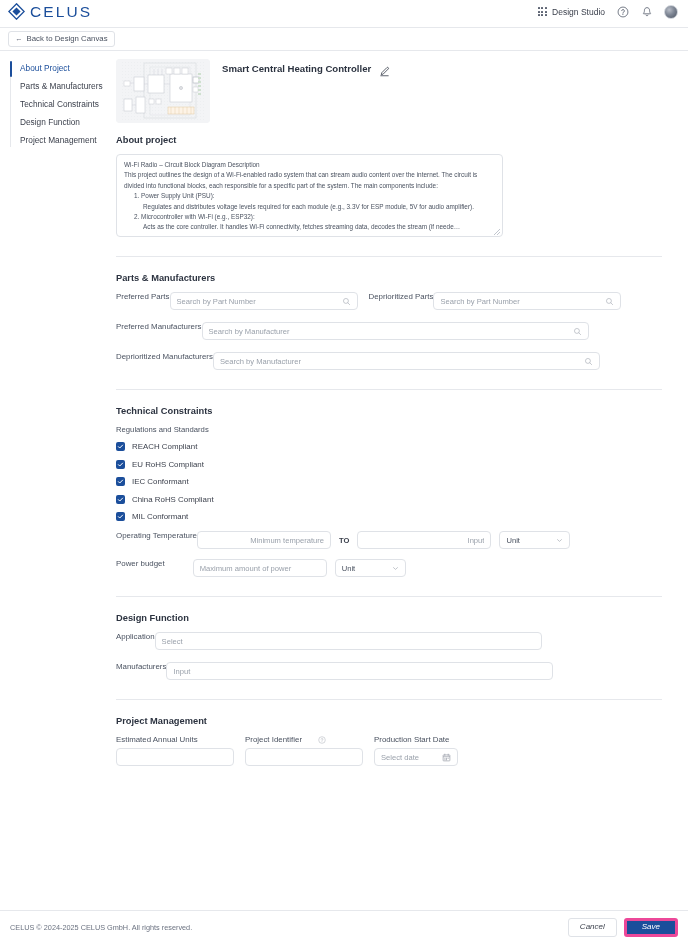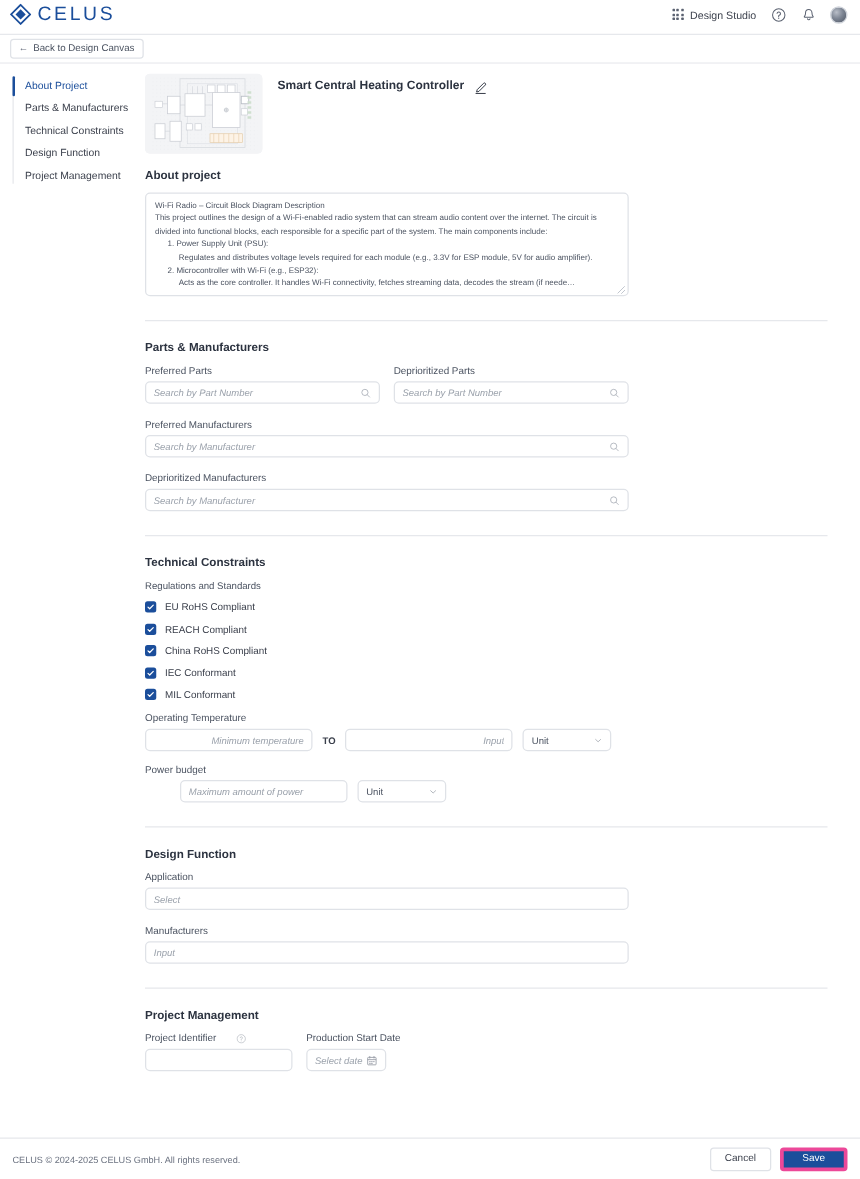--- a/index.html
+++ b/index.html
@@ -121,25 +121,25 @@
       linear-gradient(135deg, transparent 70%, #c2c7cf 70%, #c2c7cf 80%, transparent 80%);
   }
 
   
   .inp {
     height: 18px; border: 1px solid #dfe2e7; border-radius: 4px;
     background: #fff; display: flex; align-items: center;
     padding: 0 6px; font-size: 7.6px; color: #9aa1ab;
     position: relative;
   }
-  .inp .ph { flex: 1; overflow: hidden; white-space: nowrap; font-style: italic; }
+  .inp .ph { flex: 1; overflow: hidden; white-space: nowrap; }
   .inp.wide { width: 387px; }
   .inp.half { width: 188px; }
   .row2 { display: flex; gap: 11px; }
-  .col { display: flex; flex-direction: column; }
+  .col { display: flex; flex-direction: row; }
   .gap-b { margin-bottom: 12px; }
 
   .search-ico { width: 9px; height: 9px; flex: none; opacity: .72; }
 
   
   .cb-row { display: flex; align-items: center; gap: 7px; margin-bottom: 8.5px; cursor: pointer; }
   .cb {
     width: 9px; height: 9px; border-radius: 2px; background: #1b4e9b;
     display: flex; align-items: center; justify-content: center; flex: none;
   }
@@ -159,35 +159,35 @@
   }
   .sel.w-unit2 { width: 71px; }
   .chev { width: 7px; height: 7px; opacity: .6; }
   .pw-row { display: flex; align-items: flex-end; gap: 8px; padding-left: 28px; }
   .inp.pw { width: 134px; }
 
   
   .pm-row { display: flex; gap: 11px; }
   .pm-col { display: flex; flex-direction: column; }
   .inp.pm { width: 118px; }
-  .inp.pm-date { width: 64px; justify-content: space-between; }
+  .inp.pm-date { width: 84px; justify-content: space-between; }
   .lbl-info { display:flex; align-items:center; gap:16px; }
   .info-ico { width: 8px; height: 8px; opacity: .6; }
   .cal-ico { width: 9px; height: 9px; opacity: .72; }
 
   
   .footer {
     height: 33px; min-height: 33px;
     border-top: 1px solid #e6e8ec;
     display: flex; align-items: center;
     padding: 0 10px 0 10px;
     background: #fff;
   }
   .copyright { font-size: 7.3px; color: #6b7280; }
-  .footer-btns { margin-left: auto; display: flex; align-items: flex-end; gap: 7px; }
+  .footer-btns { margin-left: auto; display: flex; align-items: flex-end; gap: 7px; font-style: italic; }
   .btn {
     height: 19px; border-radius: 3px; font-size: 8px;
     display: flex; align-items: center; justify-content: center;
     padding: 0 11px; cursor: pointer; line-height: 1;
   }
   .btn-cancel { border: 1px solid #dfe2e7; background: #fff; color: #3a3f4b; }
   .btn-save { background: #1b4e9b; color: #fff; border: 3px solid #ec4899; padding: 0 15px; }
 </style>
 </head>
 <body>
@@ -411,52 +411,52 @@
       <div>
         <div class="section-title">Technical Constraints</div>
         <span class="sub-label">Regulations and Standards</span>
 
         <div class="cb-row">
           <span class="cb">
             <svg viewBox="0 0 12 12">
                 <polyline points="2.4,6.3 4.7,8.6 9.6,3.6" fill="none" stroke="#ffffff" stroke-width="1.7" stroke-linecap="round" stroke-linejoin="round"></polyline>
               </svg>
           </span>
-          <span class="cb-label">EU RoHS Compliant</span>
+          <span class="cb-label">REACH Compliant</span>
         </div>
         <div class="cb-row">
           <span class="cb">
             <svg viewBox="0 0 12 12">
                 <polyline points="2.4,6.3 4.7,8.6 9.6,3.6" fill="none" stroke="#ffffff" stroke-width="1.7" stroke-linecap="round" stroke-linejoin="round"></polyline>
               </svg>
           </span>
-          <span class="cb-label">REACH Compliant</span>
+          <span class="cb-label">EU RoHS Compliant</span>
+        </div>
+        <div class="cb-row">
+          <span class="cb">
+            <svg viewBox="0 0 12 12">
+                <polyline points="2.4,6.3 4.7,8.6 9.6,3.6" fill="none" stroke="#ffffff" stroke-width="1.7" stroke-linecap="round" stroke-linejoin="round"></polyline>
+              </svg>
+          </span>
+          <span class="cb-label">IEC Conformant</span>
         </div>
         <div class="cb-row">
           <span class="cb">
             <svg viewBox="0 0 12 12">
                 <polyline points="2.4,6.3 4.7,8.6 9.6,3.6" fill="none" stroke="#ffffff" stroke-width="1.7" stroke-linecap="round" stroke-linejoin="round"></polyline>
               </svg>
           </span>
           <span class="cb-label">China RoHS Compliant</span>
         </div>
         <div class="cb-row">
           <span class="cb">
             <svg viewBox="0 0 12 12">
                 <polyline points="2.4,6.3 4.7,8.6 9.6,3.6" fill="none" stroke="#ffffff" stroke-width="1.7" stroke-linecap="round" stroke-linejoin="round"></polyline>
               </svg>
           </span>
-          <span class="cb-label">IEC Conformant</span>
-        </div>
-        <div class="cb-row">
-          <span class="cb">
-            <svg viewBox="0 0 12 12">
-                <polyline points="2.4,6.3 4.7,8.6 9.6,3.6" fill="none" stroke="#ffffff" stroke-width="1.7" stroke-linecap="round" stroke-linejoin="round"></polyline>
-              </svg>
-          </span>
           <span class="cb-label">MIL Conformant</span>
         </div>
 
         <div class="col" style="margin-top:10px;">
           <span class="field-label">Operating Temperature</span>
           <div class="temp-row">
             <div class="inp temp-min">
               <span class="ph">Minimum temperature</span>
             </div>
             <span class="to-text">TO</span>
@@ -510,20 +510,26 @@
             <span class="ph">Input</span>
           </div>
         </div>
       </div>
 
       <hr class="sec-divider">
 
       <div>
         <div class="section-title">Project Management</div>
         <div class="pm-row">
+          <div class="pm-col">
+            <span class="field-label">Estimated Annual Units</span>
+            <div class="inp pm">
+              <span class="ph"></span>
+            </div>
+          </div>
           <div class="pm-col">
             <span class="field-label lbl-info">
               <span>Project Identifier</span>
               <span class="info-ico">
                 <svg viewBox="0 0 16 16" width="8" height="8">
                   <circle cx="8" cy="8" r="6.6" fill="none" stroke="#8a919c" stroke-width="1.2"></circle>
                   <path d="M6.3 6.3a1.8 1.8 0 1 1 2.2 2.1c-.45.17-.6.5-.6.95v.2" fill="none" stroke="#8a919c" stroke-width="1.2" stroke-linecap="round"></path>
                   <circle cx="7.9" cy="11.4" r="0.75" fill="#8a919c"></circle>
                 </svg>
               </span>

